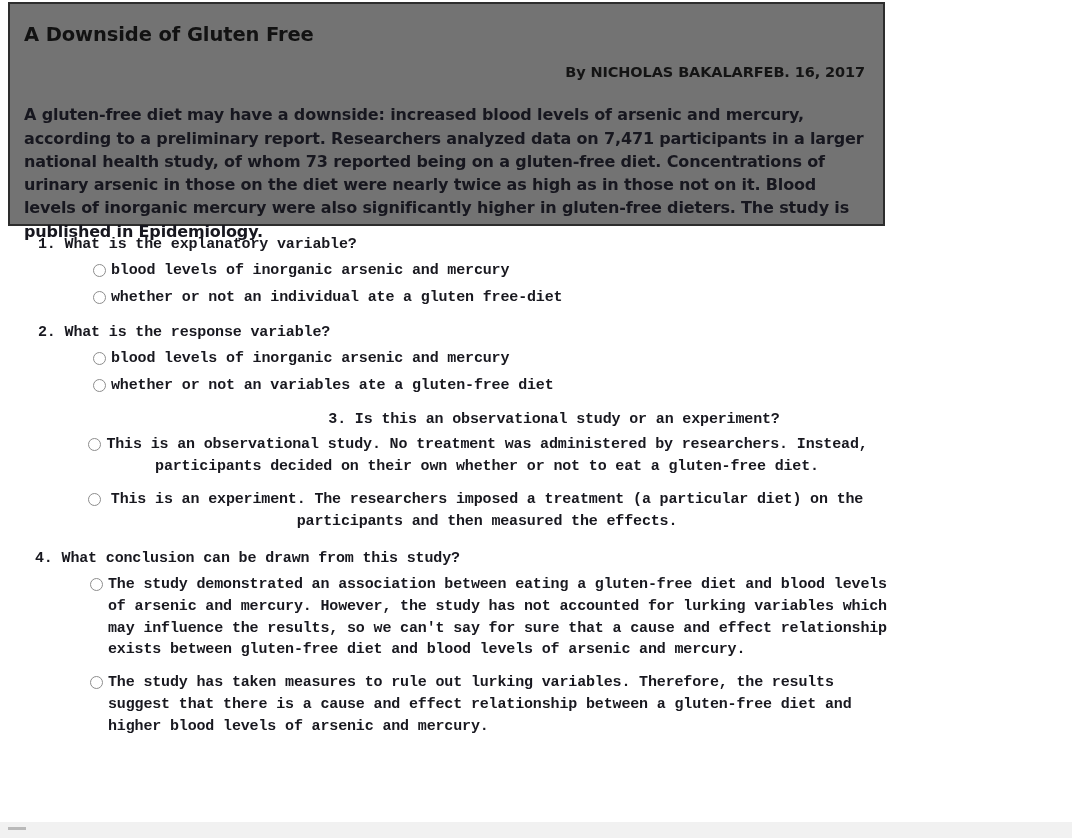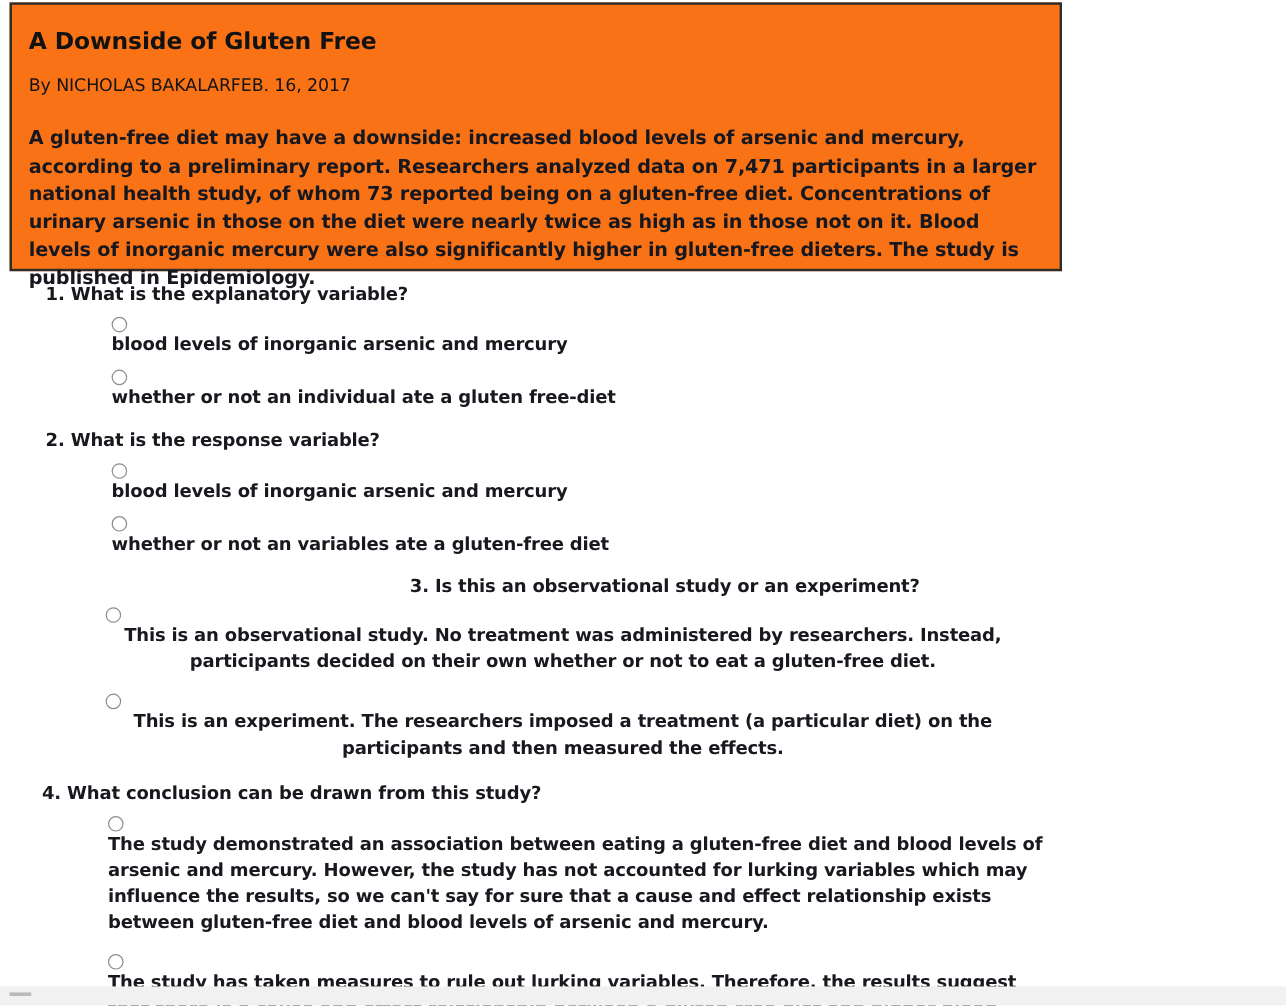--- a/index.html
+++ b/index.html
@@ -17,59 +17,61 @@
   }
 
   
   #article-box {
     position: absolute;
     left: 8px;
     top: 2px;
     width: 877px;
     height: 224px;
     box-sizing: border-box;
-    background: #f97316;
+    background: #737373;
     border: 2px solid #2d2d2d;
     padding: 16px 18px 10px 14px;
   }
   #article-title {
     font-size: 19.5px;
     font-weight: bold;
     color: #121212;
     letter-spacing: -0.1px;
     margin: 4px 0 0 0;
     line-height: 1.1;
   }
   #article-byline {
     font-size: 14.5px;
-    font-weight: normal;
+    font-weight: bold;
     color: #141414;
     margin: 20px 0 0 0;
     line-height: 1.1;
     letter-spacing: -0.1px;
+    text-align: right;
   }
   #article-body {
     font-size: 16px;
     font-weight: 600;
     color: #17171f;
     margin: 22px 0 0 0;
     line-height: 1.455;
     letter-spacing: -0.15px;
     max-width: 848px;
   }
 
   
   #questions {
     position: absolute;
     left: 0;
     top: 236px;
     width: 1072px;
   }
   .question-block {
     margin: 0 0 14px 0;
+    font-family: Liberation Mono, monospace;
   }
   .question-block.q1 { padding-left: 38px; }
   .question-block.q2 { padding-left: 38px; }
   .question-block.q3 { padding-left: 36px; text-align: center; }
   .question-block.q4 { padding-left: 35px; }
 
   .question-text {
     font-size: 15px;
     font-weight: 600;
     color: #18181f;
@@ -84,21 +86,20 @@
 
   .options {
     margin: 0;
     padding: 0;
     list-style: none;
   }
   .option {
     display: flex;
     align-items: flex-start;
     margin: 0 0 6px 0;
-    flex-direction: column;
   }
   
   .q1 .option, .q2 .option { padding-left: 55px; }
   .q3 .option { padding-left: 52px; }
   .q4 .option { padding-left: 55px; }
 
   .radio {
     flex: 0 0 auto;
     width: 13px;
     height: 13px;

